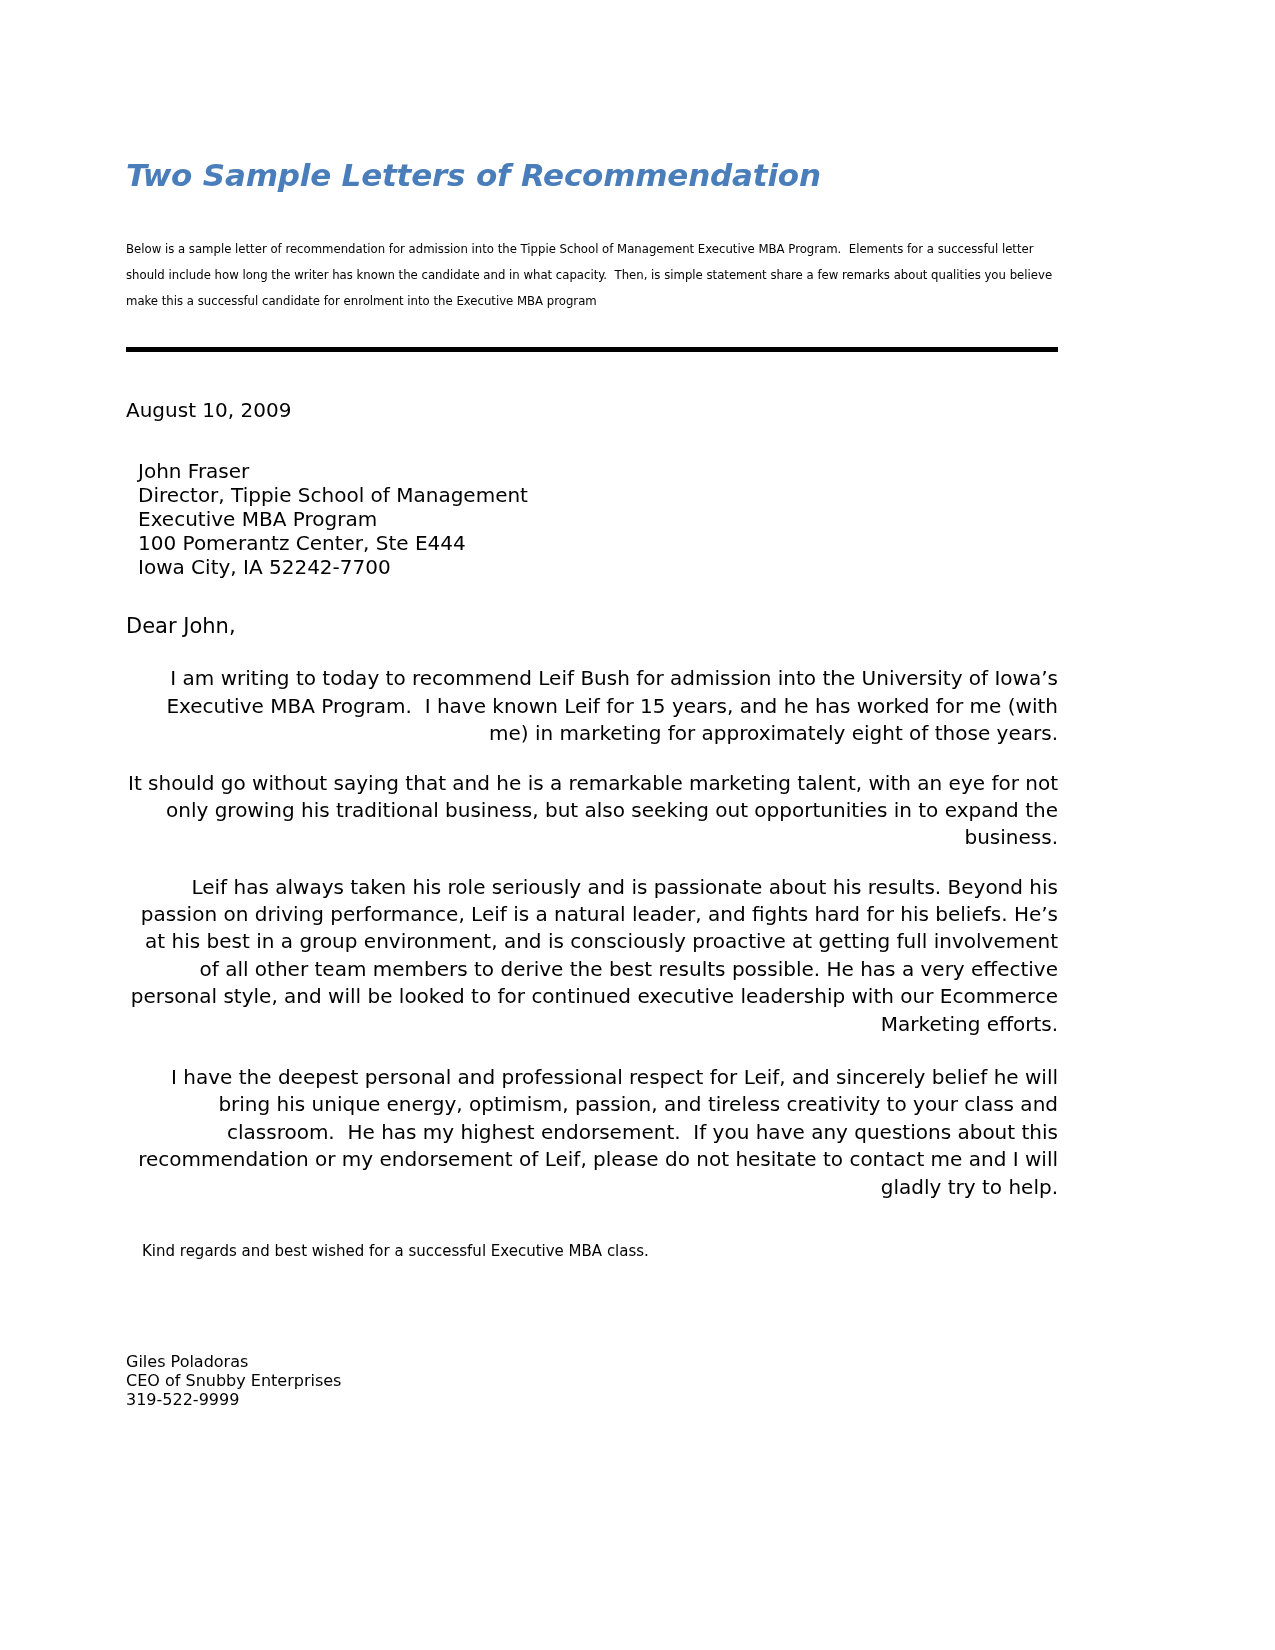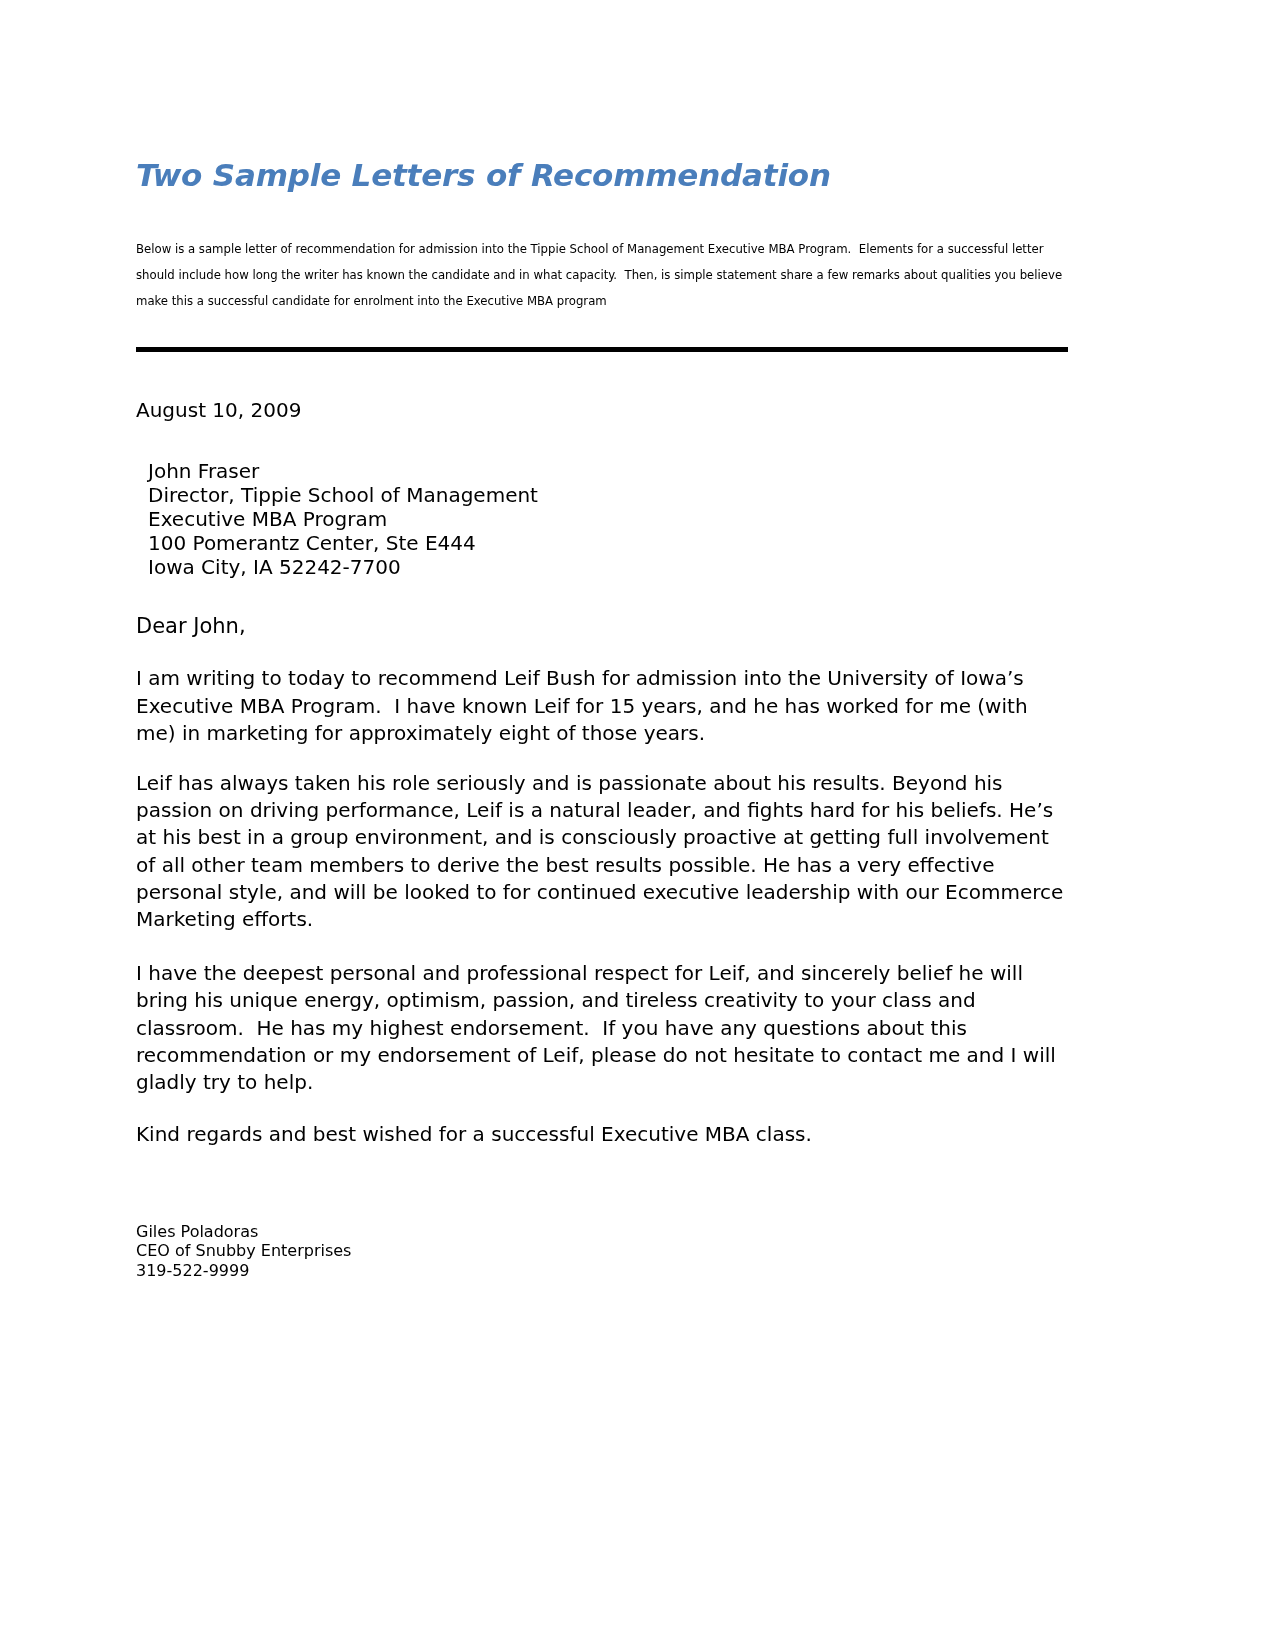--- a/index.html
+++ b/index.html
@@ -14,21 +14,21 @@
   .page {
     position: relative;
     width: 1275px;
     height: 1650px;
     background: #ffffff;
     box-sizing: border-box;
     overflow: hidden;
   }
   .content {
     position: absolute;
-    left: 136px;
+    left: 126px;
     top: 0;
     width: 932px;
   }
 
   
   .doc-title {
     font-family: "DejaVu Sans", "Liberation Sans", sans-serif;
     font-size: 31px;
     font-weight: bold;
     font-style: italic;
@@ -83,30 +83,30 @@
     margin: 0;
     padding-top: 22px;
     font-size: 21px;
     line-height: 1.25;
   }
   .body-para {
     margin: 0;
     padding-top: 26px;
     font-size: 20px;
     line-height: 1.37;
-    text-align: left;
+    text-align: right;
     white-space: pre-wrap;
   }
   .body-para.tight {
     padding-top: 22px;
   }
   .closing-para {
-    margin: 0;
+    margin: 16px;
     padding-top: 24px;
-    font-size: 20px;
+    font-size: 15px;
     line-height: 1.37;
   }
   .signature {
     margin: 0;
     padding-top: 74px;
     font-size: 16px;
     line-height: 1.2;
     white-space: pre-line;
   }
 </style>
@@ -129,20 +129,21 @@
       <p class="address">John Fraser
 Director, Tippie School of Management
 Executive MBA Program
 100 Pomerantz Center, Ste E444
 Iowa City, IA   52242-7700</p>
 
       <p class="salutation">Dear John,</p>
 
       <p class="body-para">I am writing to today to recommend Leif Bush for admission into the University of Iowa’s Executive MBA Program.  I have known Leif for 15 years, and he has worked for me (with me) in marketing for approximately eight of those years.</p>
 
+      <p class="body-para tight">It should go without saying that and he is a remarkable marketing talent, with an eye for not only growing his traditional business, but also seeking out opportunities in to expand the business.</p>
 
       <p class="body-para tight">Leif has always taken his role seriously and is passionate about his results. Beyond his passion on driving performance, Leif is a natural leader, and fights hard for his beliefs. He’s at his best in a group environment, and is consciously proactive at getting full involvement of all other team members to derive the best results possible. He has a very effective personal style, and will be looked to for continued executive leadership with our Ecommerce Marketing efforts.</p>
 
       <p class="body-para">I have the deepest personal and professional respect for Leif, and sincerely belief he will bring his unique energy, optimism, passion, and tireless creativity to your class and classroom.  He has my highest endorsement.  If you have any questions about this recommendation or my endorsement of Leif, please do not hesitate to contact me and I will gladly try to help.</p>
 
       <p class="closing-para">Kind regards and best wished for a successful Executive MBA class.</p>
 
       <p class="signature">Giles Poladoras
 CEO of Snubby Enterprises
 319-522-9999</p>

